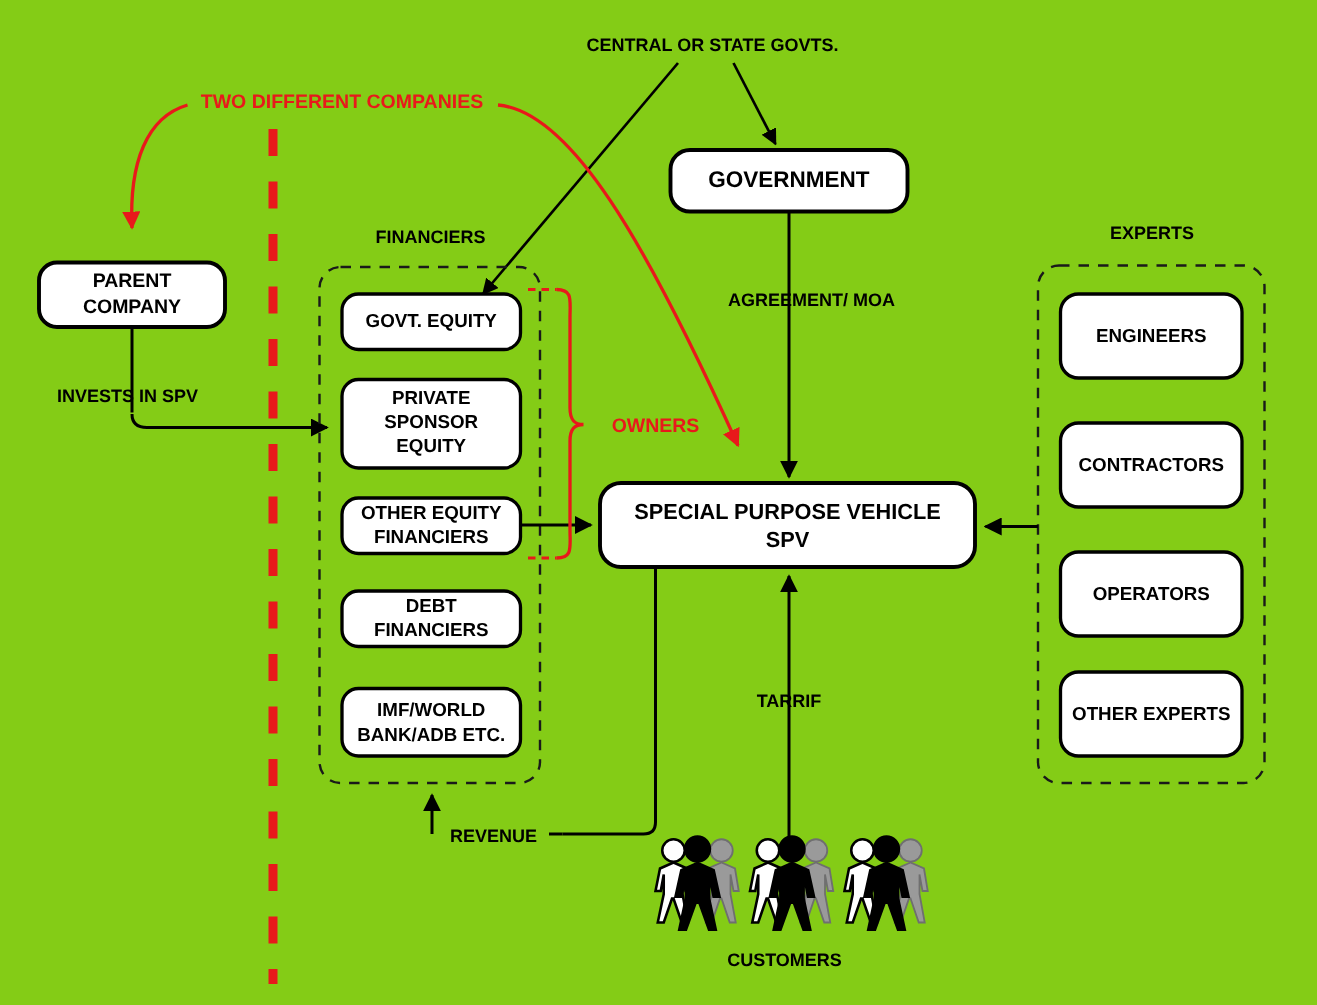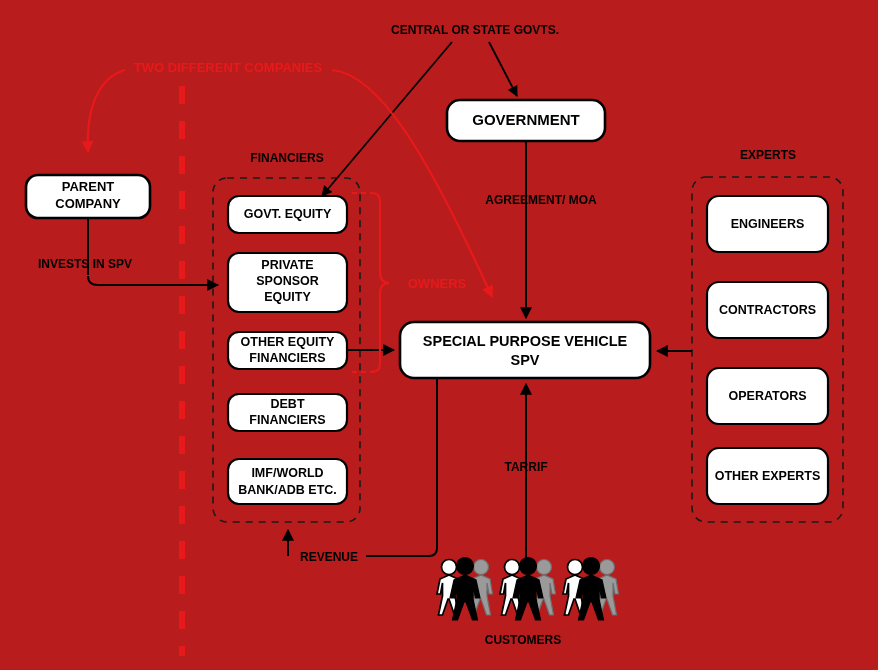--- a/index.html
+++ b/index.html
@@ -1,21 +1,21 @@
 <!DOCTYPE html>
 <html><head>
 <meta charset="utf-8">
 <style>
   html,body{margin:0;padding:0;background:#ffffff;}
   body{
     width:878px;height:670px;
     font-family:"Liberation Sans", sans-serif;
     overflow:hidden;
   }
-  #stage{position:relative;width:878px;height:670px;background:#b91c1c;}
+  #stage{position:relative;width:878px;height:670px;background:#84cc16;}
   svg#diagram{position:absolute;left:0;top:0;width:878px;height:670px;display:block;}
   .node-label{
     font-family:"Liberation Sans", sans-serif;
     font-weight:bold;
     text-anchor:middle;
     dominant-baseline:middle;
     fill:#000;
   }
   .grp-title{
     font-family:"Liberation Sans", sans-serif;

